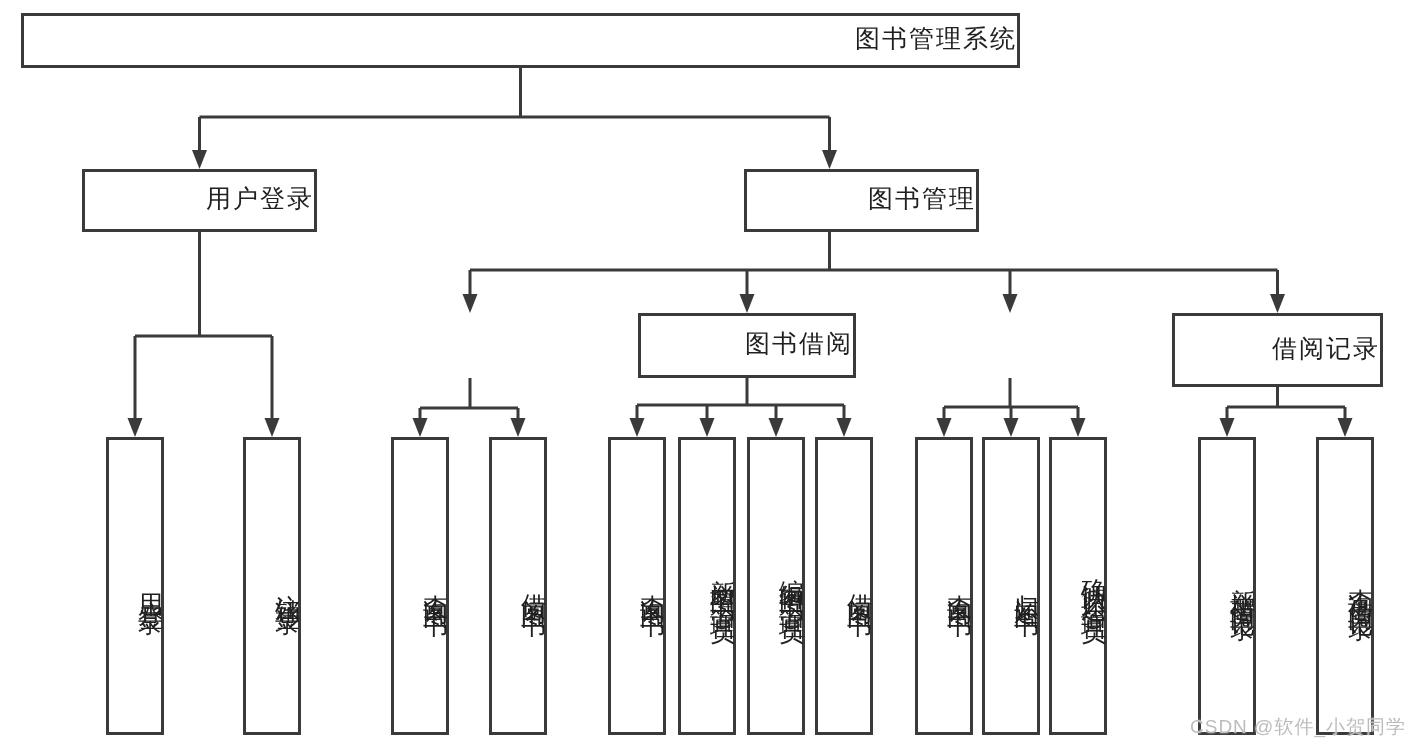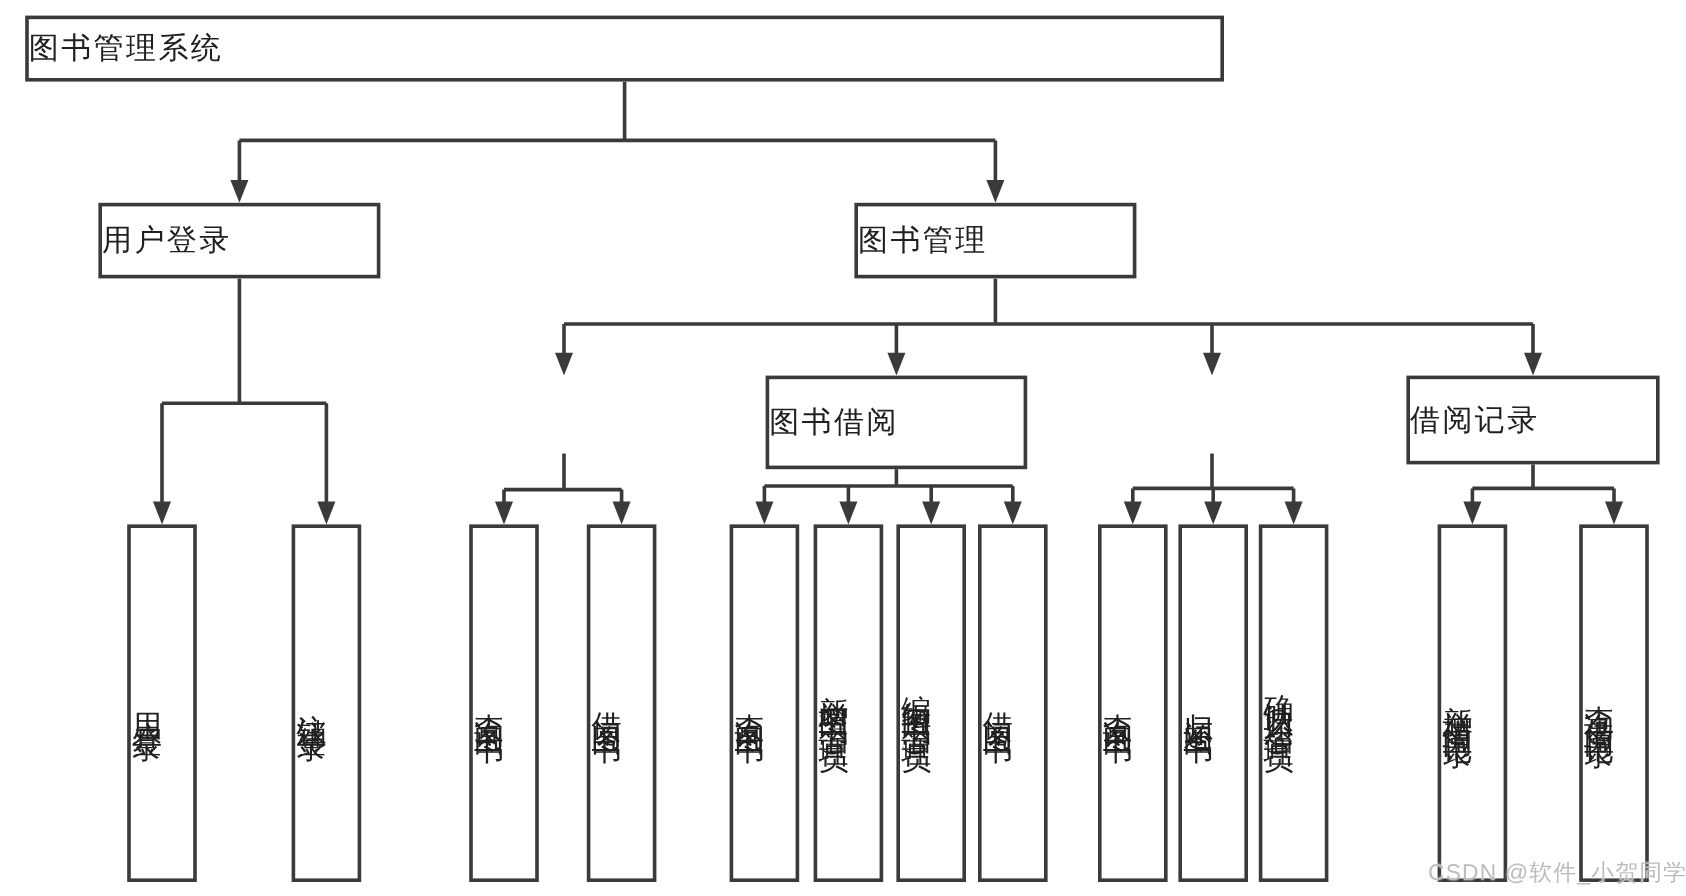--- a/index.html
+++ b/index.html
@@ -19,42 +19,43 @@
   }
   #stage { position: absolute; inset: 0; width: 1405px; height: 747px; }
   svg.connectors { position: absolute; left: 0; top: 0; }
   .box {
     position: absolute;
     box-sizing: border-box;
     border: 3px solid var(--line);
     background: var(--bg);
     display: flex;
     align-items: center;
-    justify-content: flex-start;
+    justify-content: flex-end;
     color: var(--text);
+    font-family: Liberation Mono, monospace;
   }
   .hlabel {
     font-size: 25px;
     letter-spacing: 2px;
     line-height: 1;
     white-space: nowrap;
   }
   .vlabel {
     writing-mode: vertical-rl;
     text-orientation: mixed;
     font-size: 25px;
     letter-spacing: 6px;
     line-height: 1;
   }
   
   .n-root   { left: 21px;  top: 13px;  width: 999px; height: 55px; }
   .n-l2a    { left: 82px;  top: 169px; width: 235px; height: 63px; }
-  .n-l2b    { left: 712px; top: 169px; width: 235px; height: 63px; }
+  .n-l2b    { left: 744px; top: 169px; width: 235px; height: 63px; }
   .n-l3a    { left: 360px; top: 313px; width: 220px; height: 65px; }
-  .n-l3b    { left: 638px; top: 313px; width: 218px; height: 78px; }
+  .n-l3b    { left: 638px; top: 313px; width: 218px; height: 65px; }
   .n-l3c    { left: 903px; top: 313px; width: 213px; height: 65px; }
   .n-l3d    { left: 1172px;top: 313px; width: 211px; height: 74px; }
   .leaf     { top: 437px; width: 58px; height: 298px; }
   .x1  { left: 106px; }  .x2  { left: 243px; }
   .x3  { left: 391px; }  .x4  { left: 489px; }
   .x5  { left: 608px; }  .x6  { left: 678px; }
   .x7  { left: 747px; }  .x8  { left: 815px; }
   .x9  { left: 915px; }  .x10 { left: 982px; }
   .x11 { left: 1049px; } .x12 { left: 1198px; }
   .x13 { left: 1316px; }

